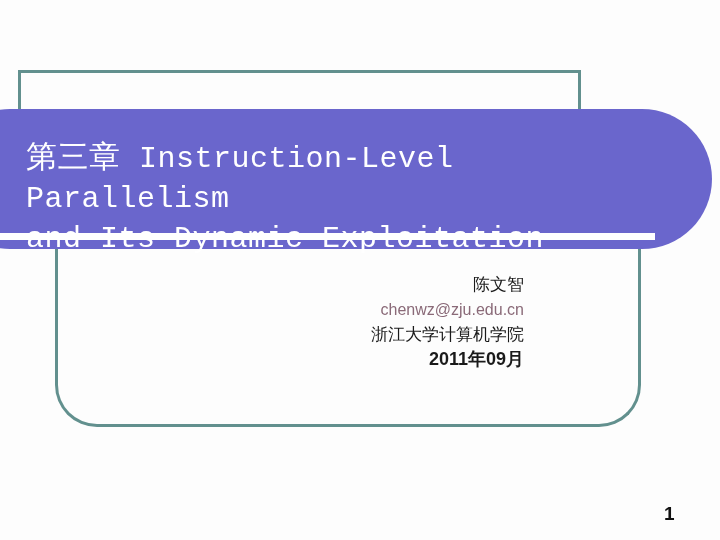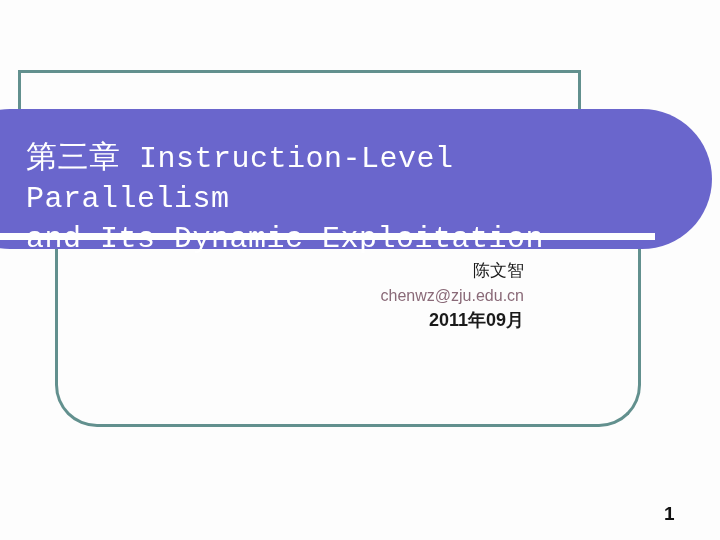--- a/index.html
+++ b/index.html
@@ -87,21 +87,21 @@
   }
   .title-cn {
     font-family: "DejaVu Sans", "Liberation Sans", sans-serif;
     font-size: 31px;
   }
 
   
   .subtitle {
     position: absolute;
     right: 112px;
-    top: 258px;
+    top: 272px;
     z-index: 5;
     text-align: right;
     font-family: "DejaVu Sans", "Liberation Sans", sans-serif;
     font-size: 17px;
     line-height: 25px;
     color: #1a1a1a;
   }
   .sub-line { display: block; white-space: nowrap; }
   .sub-email {
     color: #8a6a78;
@@ -136,18 +136,19 @@
 
   <div class="title-pill"></div>
   <div class="pill-rule"></div>
 
   <div class="title-text"><span class="title-cn">第三章</span> <span>Instruction-Level Parallelism</span>
 <span>and Its Dynamic Exploitation</span></div>
 
   <div class="subtitle">
     <span class="sub-line">陈文智</span>
     <span class="sub-line sub-email">chenwz@zju.edu.cn</span>
+    <span class="sub-line">浙江大学计算机学院</span>
     <span class="sub-line sub-date">2011年09月</span>
   </div>
 
   <div class="page-number">1</div>
 
 </div>
 
 </body></html>

